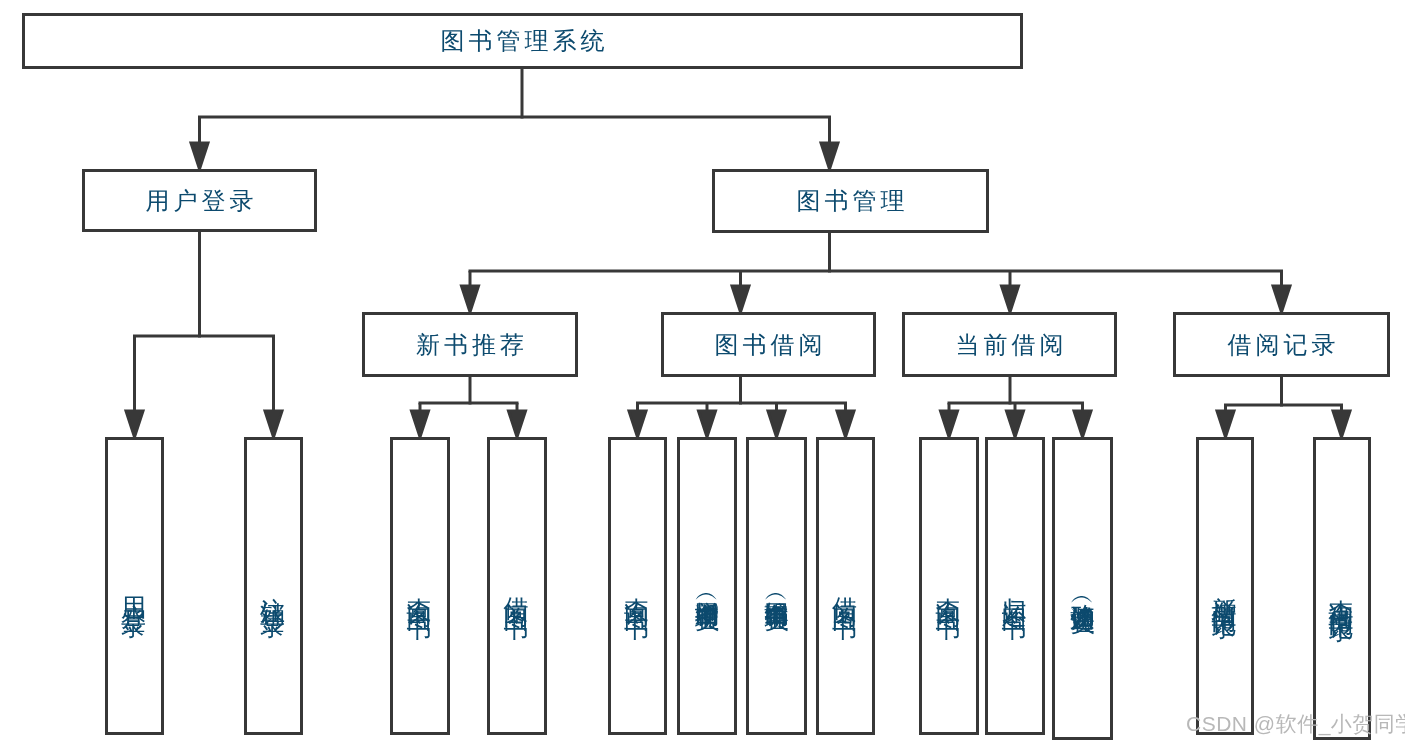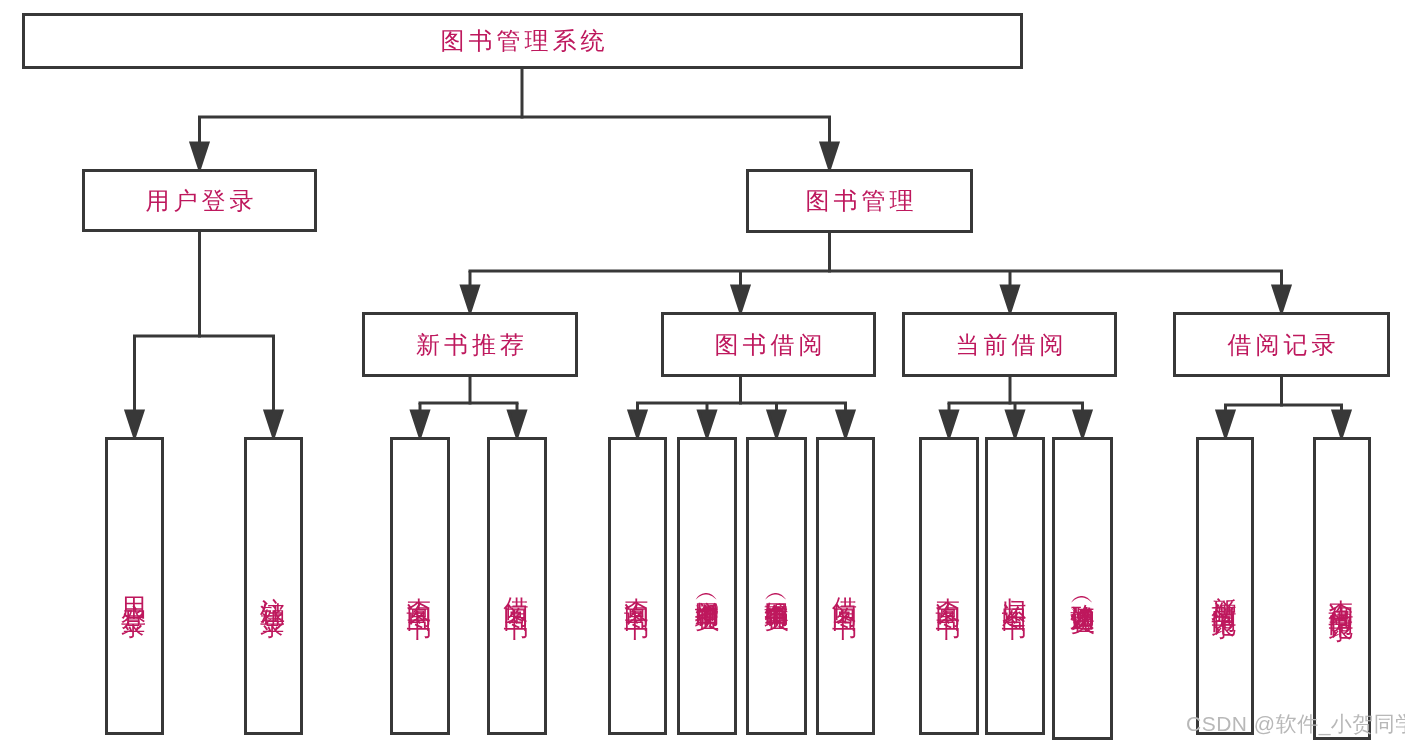--- a/index.html
+++ b/index.html
@@ -19,21 +19,21 @@
     position: absolute;
     left: 0;
     top: 0;
     pointer-events: none;
   }
   .box {
     position: absolute;
     box-sizing: border-box;
     border: 3px solid #383838;
     background: #ffffff;
-    color: #be185d;
+    color: #0c4a6e;
     display: flex;
     align-items: center;
     justify-content: center;
     white-space: nowrap;
   }
   .hbox {
     font-size: 24px;
     letter-spacing: 4px;
     padding-left: 4px; 
   }
@@ -131,21 +131,21 @@
       <line x1="1225.5" y1="405" x2="1225.5" y2="416"></line>
       <polygon points="1217,411 1234,411 1225.5,437"></polygon>
       <line x1="1341.5" y1="405" x2="1341.5" y2="416"></line>
       <polygon points="1333,411 1350,411 1341.5,437"></polygon>
     </g>
   </svg>
 
   <div class="box hbox" style="left:22px; top:13px; width:1001px; height:56px;">图书管理系统</div>
 
   <div class="box hbox" style="left:82px; top:169px; width:235px; height:63px;">用户登录</div>
-  <div class="box hbox" style="left:712px; top:169px; width:227px; height:64px;margin-left:34px;">图书管理</div>
+  <div class="box hbox" style="left:712px; top:169px; width:277px; height:64px;">图书管理</div>
 
   <div class="box hbox" style="left:362px; top:312px; width:216px; height:65px;">新书推荐</div>
   <div class="box hbox" style="left:661px; top:312px; width:215px; height:65px;">图书借阅</div>
   <div class="box hbox" style="left:1173px; top:312px; width:217px; height:65px;">借阅记录</div>
   <div class="box hbox" style="left:902px; top:312px; width:215px; height:65px;">当前借阅</div>
 
   <div class="box leaf" style="left:105px; top:437px; width:59px; height:298px;">用户登录</div>
   <div class="box leaf" style="left:244px; top:437px; width:59px; height:298px;">注销登录</div>
 
   <div class="box leaf" style="left:390px; top:437px; width:60px; height:298px;">查询图书</div>

